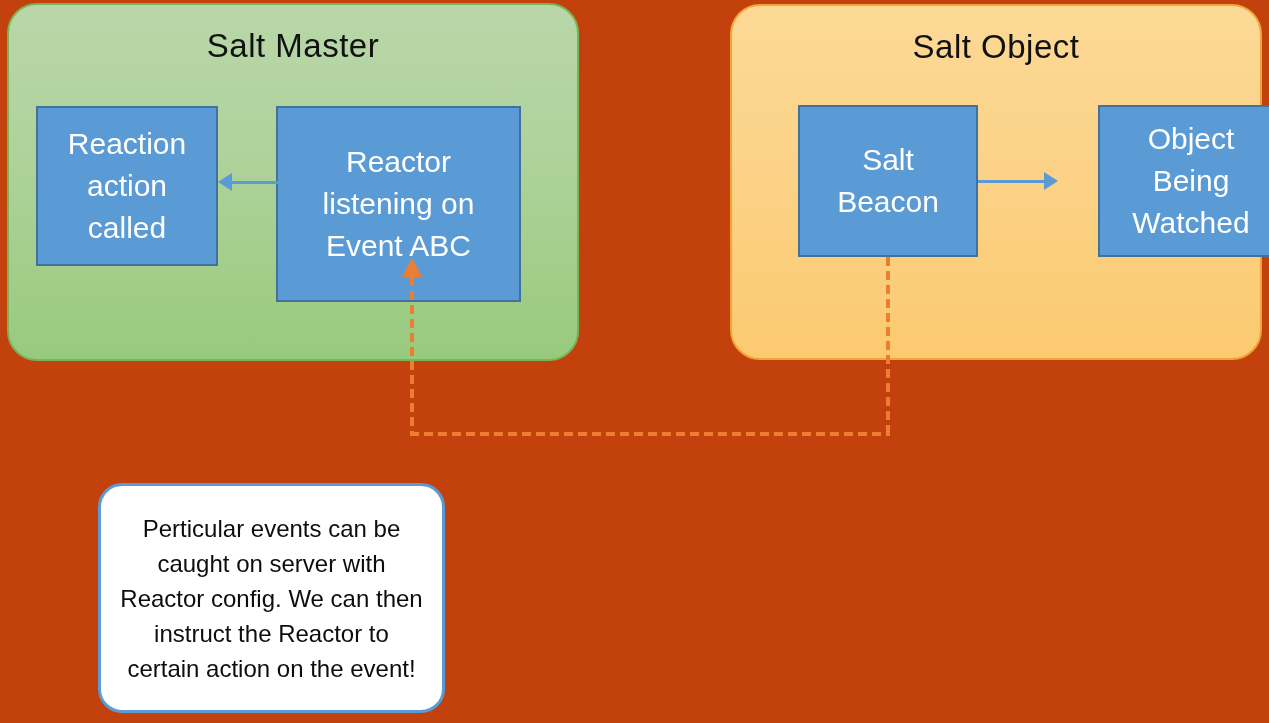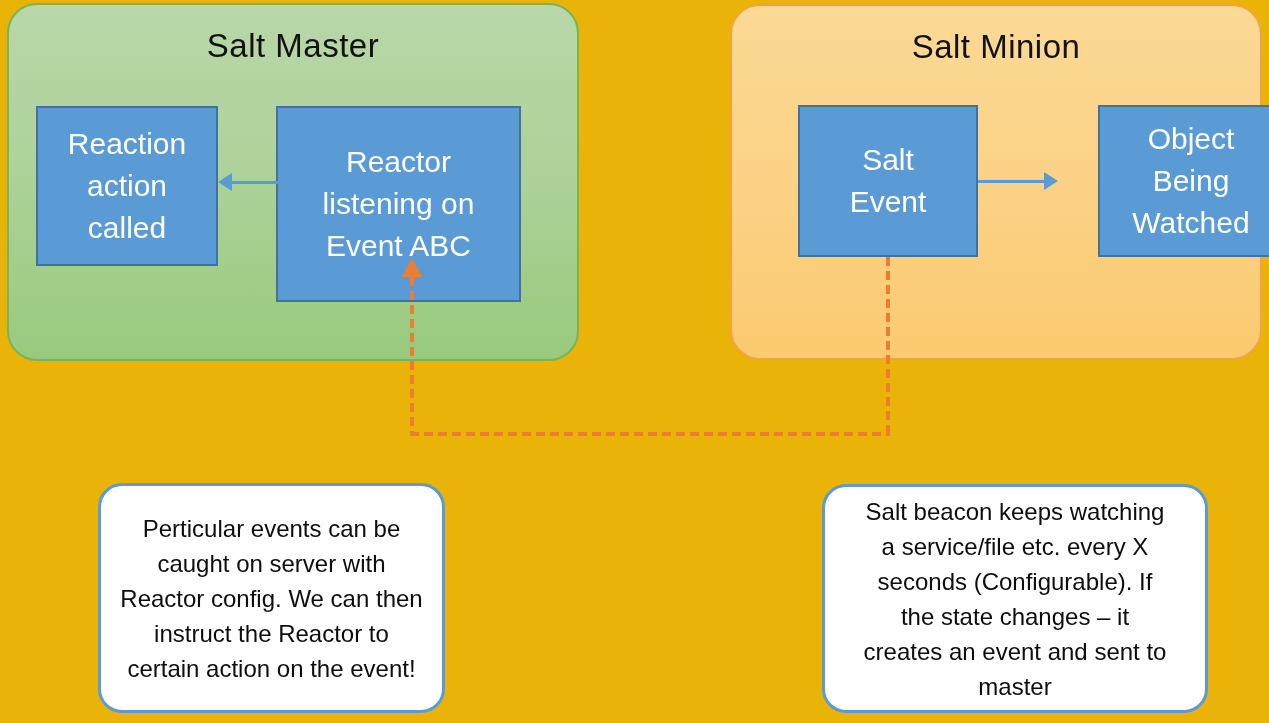--- a/index.html
+++ b/index.html
@@ -1,17 +1,17 @@
 <!DOCTYPE html>
 <html><head>
 <meta charset="utf-8">
 <style>
   html,body{margin:0;padding:0;background:#000;}
   #canvas{
-    position:relative;width:1269px;height:723px;background:#eab308;overflow:hidden;
+    position:relative;width:1269px;height:723px;background:#c2410c;overflow:hidden;
     font-family:"Liberation Sans",sans-serif;
   }
   
   .group{position:absolute;box-sizing:border-box;border-radius:30px;}
   .group.master{
     left:7px;top:3px;width:572px;height:358px;
     background:linear-gradient(180deg,#b9d7a9 0%,#aed29a 45%,#98ca7d 100%);
     border:2px solid #77b556;
   }
   .group.minion{
@@ -74,25 +74,25 @@
   <div class="node reactor">
     <span>Reactor
 listening on
 Event ABC</span>
   </div>
 
   <div class="hline line-l"></div>
   <div class="tri head-left"></div>
 
   <div class="group minion">
-    <div class="group-title">Salt Minion</div>
+    <div class="group-title">Salt Object</div>
   </div>
   <div class="node beacon">
     <span>Salt
-Event</span>
+Beacon</span>
   </div>
   <div class="node object">
     <span>Object
 Being
 Watched</span>
   </div>
 
   <div class="hline line-r"></div>
   <div class="tri head-right"></div>
 
@@ -101,22 +101,14 @@
   <div class="dash-v dash-left"></div>
   <div class="tri head-up"></div>
 
   <div class="callout left">
     <span>Perticular events can be
 caught on server with
 Reactor config. We can then
 instruct the Reactor to
 certain action on the event!</span>
   </div>
-  <div class="callout right">
-    <span>Salt beacon keeps watching
-a service/file etc. every X
-seconds (Configurable). If
-the state changes – it
-creates an event and sent to
-master</span>
-  </div>
 
 </div>
 
 </body></html>

